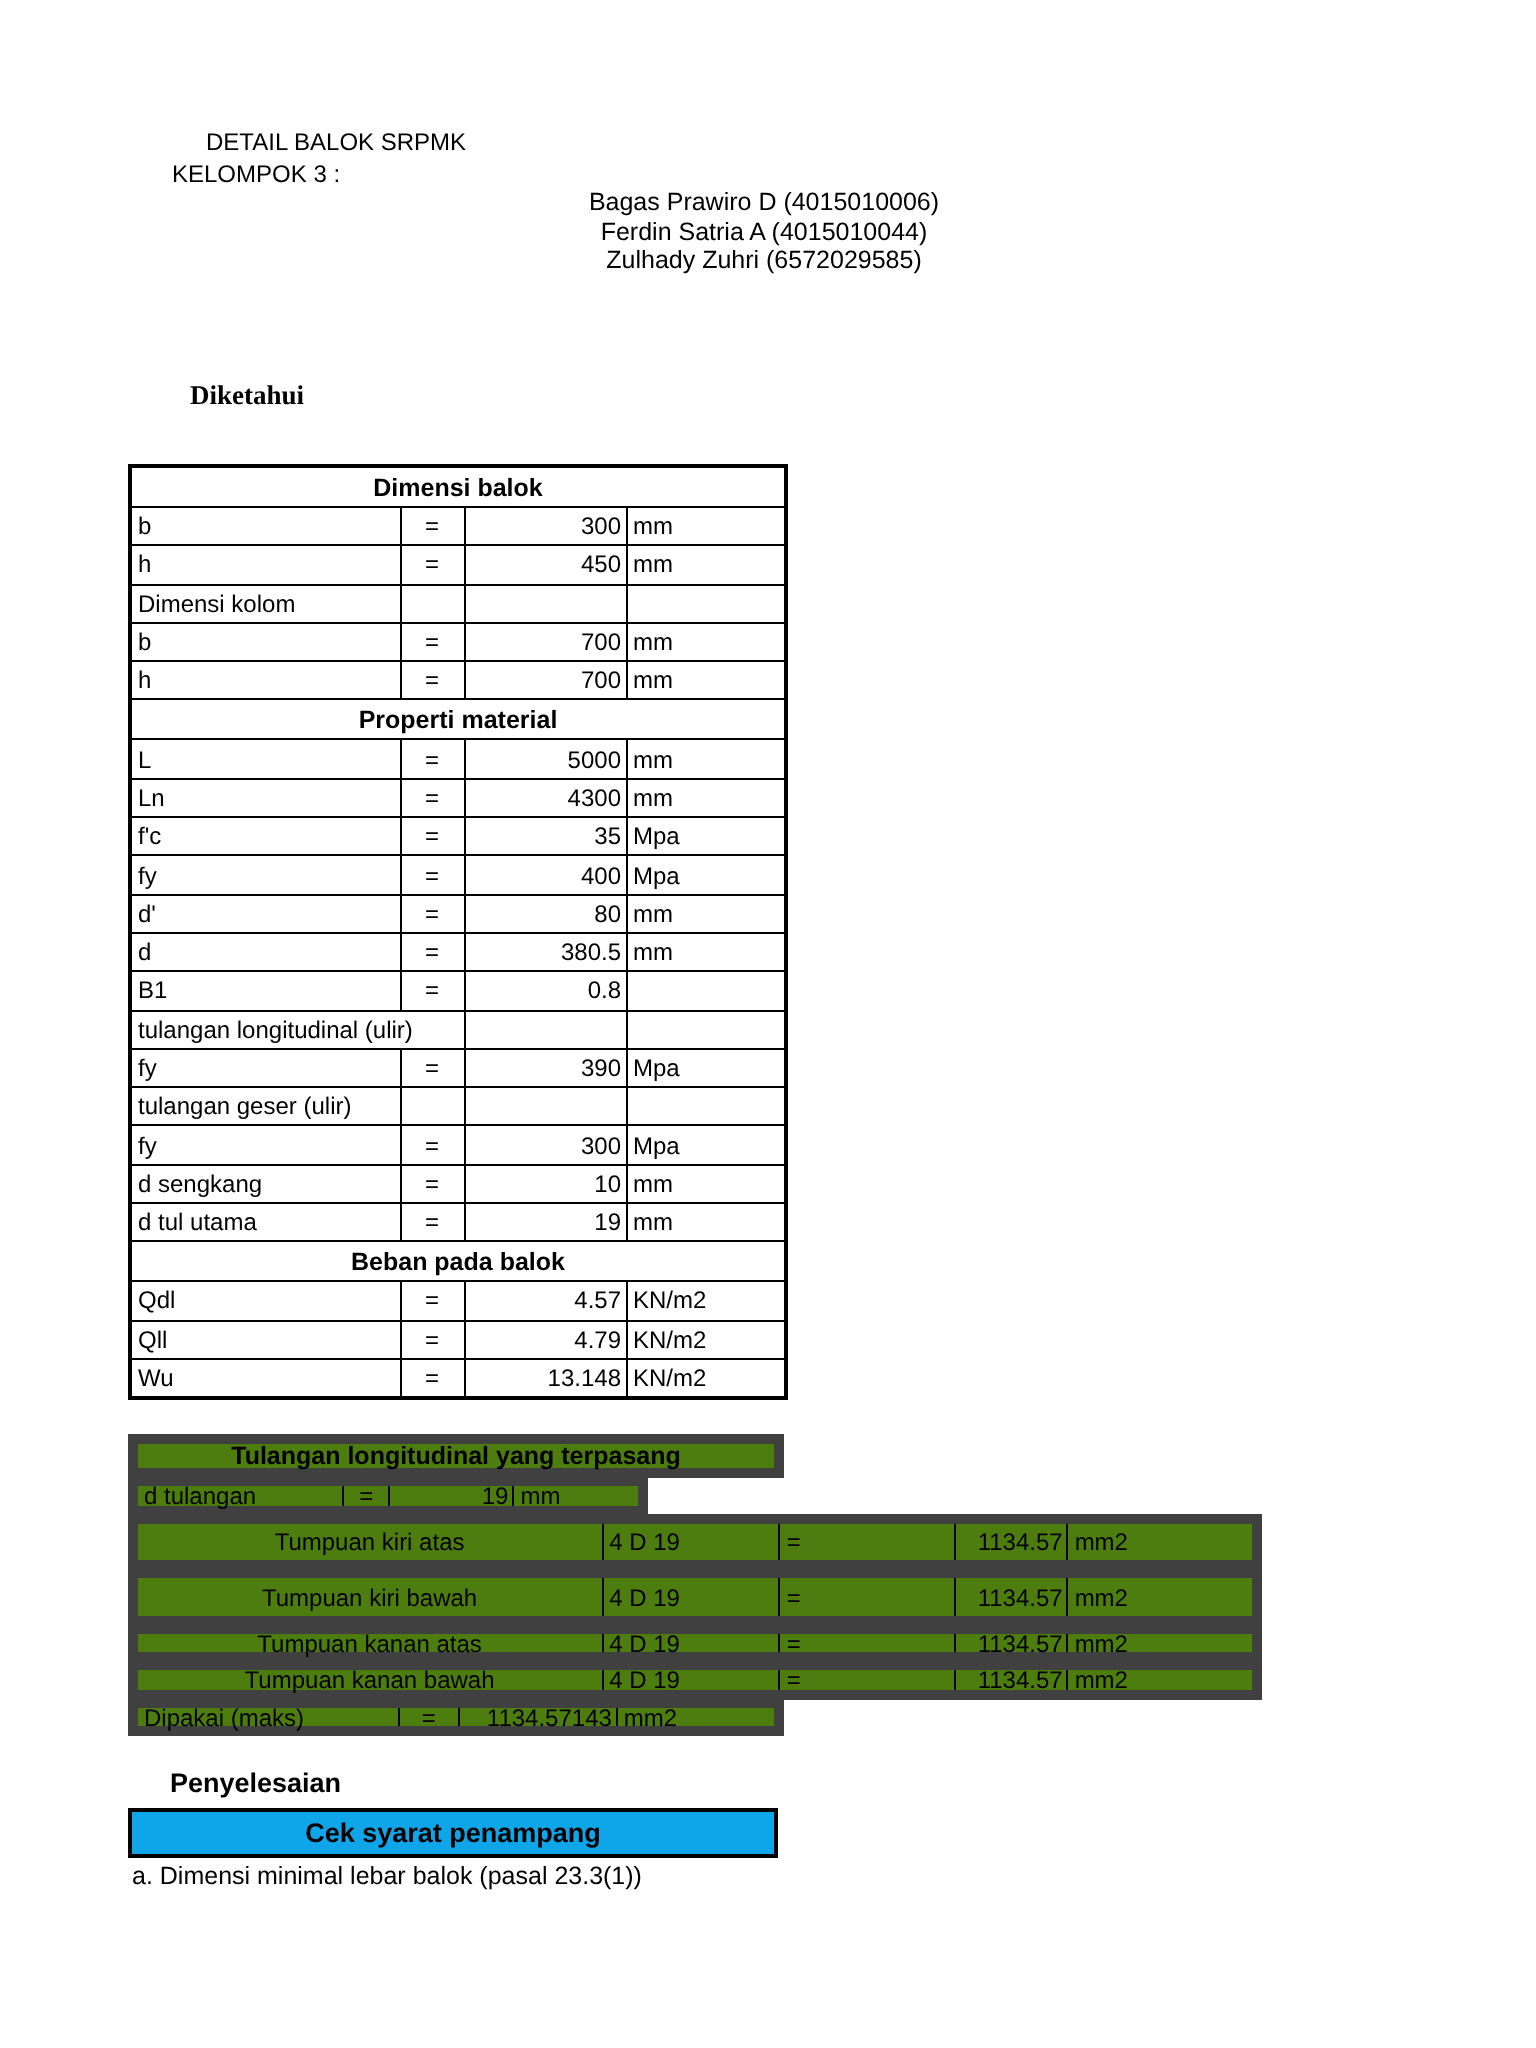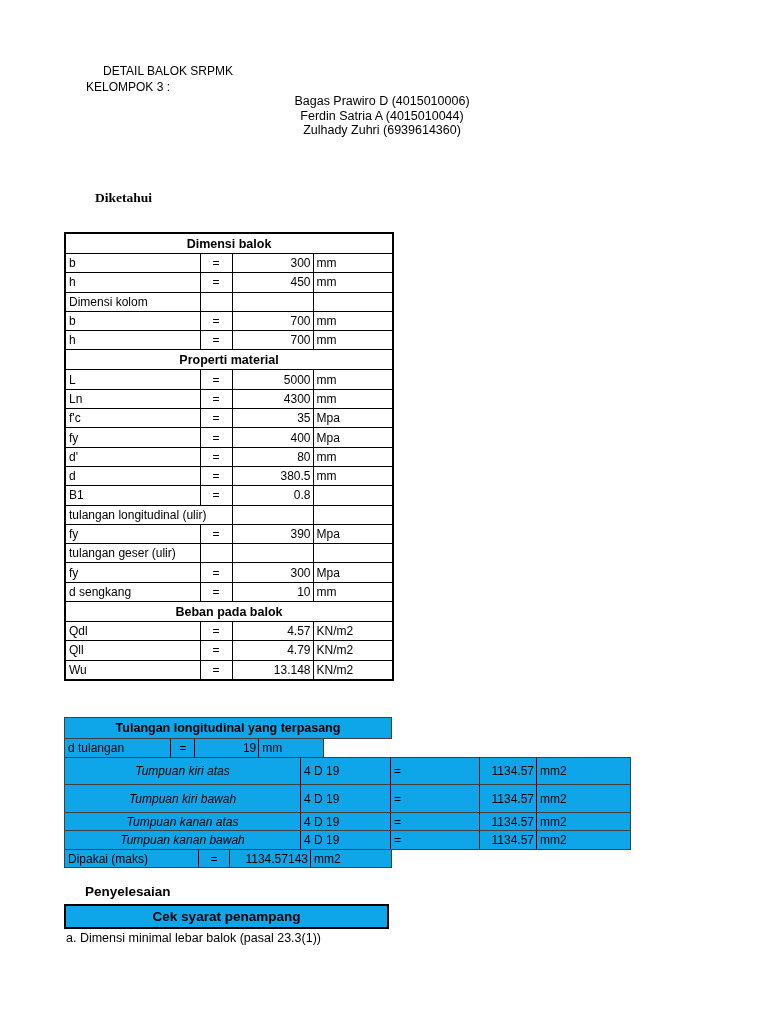--- a/index.html
+++ b/index.html
@@ -26,34 +26,34 @@
     border:1px solid #000;font-size:12px;line-height:14px;height:18.3px;
     padding:0 0 0 3px;white-space:nowrap;overflow:visible;vertical-align:middle;
   }
   .t1 tr.sec td{font-weight:bold;text-align:center;font-size:12.5px;height:19px;padding:0;margin-left:20px;}
   .t1 td.eq{text-align:center;padding:0;}
   .t1 td.val{text-align:right;padding:0 2px 0 0;}
   .t1 td.unit{padding-left:3px;}
 
   
   .t2{position:absolute;left:64px;top:717px;}
-  .t2 .r{display:flex;border:1px solid #404040;margin-top:-1px;box-sizing:border-box;align-items:stretch;background:#0ea5e9;}
+  .t2 .r{display:flex;border:5px solid #404040;margin-top:-1px;box-sizing:border-box;align-items:stretch;background:#4d7c0f;}
   .t2 .r:first-child{margin-top:0;}
   .t2 .c{
     box-sizing:border-box;border-right:1px solid #000;display:flex;align-items:center;
     font-size:12px;padding:0 3px;white-space:nowrap;overflow:visible;
   }
   .t2 .c:last-child{border-right:none;}
   .t2 .sec-row{font-weight:bold;font-size:12.5px;justify-content:center;align-items:center;display:flex;}
   .c.center{justify-content:center;padding:0;}
   .c.right{justify-content:flex-end;padding:0 2px 0 0;}
   
   .w-label{width:134px}.w-eq{width:31px}.w-val{width:81px}.w-unit{width:80px}
   
-  .w2-label{width:236px;justify-content:center;font-style:italic;}
+  .w2-label{width:236px;justify-content:center;}
   .w2-bars{width:90px}.w2-eq{width:89px}.w2-val{width:57px}.w2-unit{width:93px}
   
   .hA{height:22px;width:328px}.hB{height:20px;width:260px}
   .hC1{height:28px;width:567px}.hC2{height:29px;width:567px}
   .hC3{height:19px;width:567px}.hC4{height:20px;width:567px}
   .hD{height:19px;width:328px}
 
   
   .banner{
     left:64px;top:904px;width:325px;height:25px;box-sizing:border-box;
@@ -63,21 +63,21 @@
   .note{left:66px;top:931px;font-size:12.5px;white-space:nowrap;}
 </style>
 </head>
 <body>
 
 <div class="abs doc-title">DETAIL BALOK SRPMK</div>
 <div class="abs doc-group">KELOMPOK 3 :</div>
 <div class="abs members">
   <div>Bagas Prawiro D (4015010006)</div>
   <div>Ferdin Satria A (4015010044)</div>
-  <div>Zulhady Zuhri (6939614360)</div>
+  <div>Zulhady Zuhri (6572029585)</div>
 </div>
 
 <div class="abs h-known">Diketahui</div>
 
 <table class="t1">
   <colgroup>
       <col style="width:135px">
       <col style="width:32px">
       <col style="width:81px">
       <col style="width:80px">
@@ -183,20 +183,26 @@
         <td class="eq">=</td>
         <td class="val">300</td>
         <td class="unit">Mpa</td>
       </tr>
   <tr>
         <td>d sengkang</td>
         <td class="eq">=</td>
         <td class="val">10</td>
         <td class="unit">mm</td>
       </tr>
+  <tr>
+        <td>d tul utama</td>
+        <td class="eq">=</td>
+        <td class="val">19</td>
+        <td class="unit">mm</td>
+      </tr>
   <tr class="sec">
         <td colspan="4">Beban pada balok</td>
       </tr>
   <tr>
         <td>Qdl</td>
         <td class="eq">=</td>
         <td class="val">4.57</td>
         <td class="unit">KN/m2</td>
       </tr>
   <tr>

